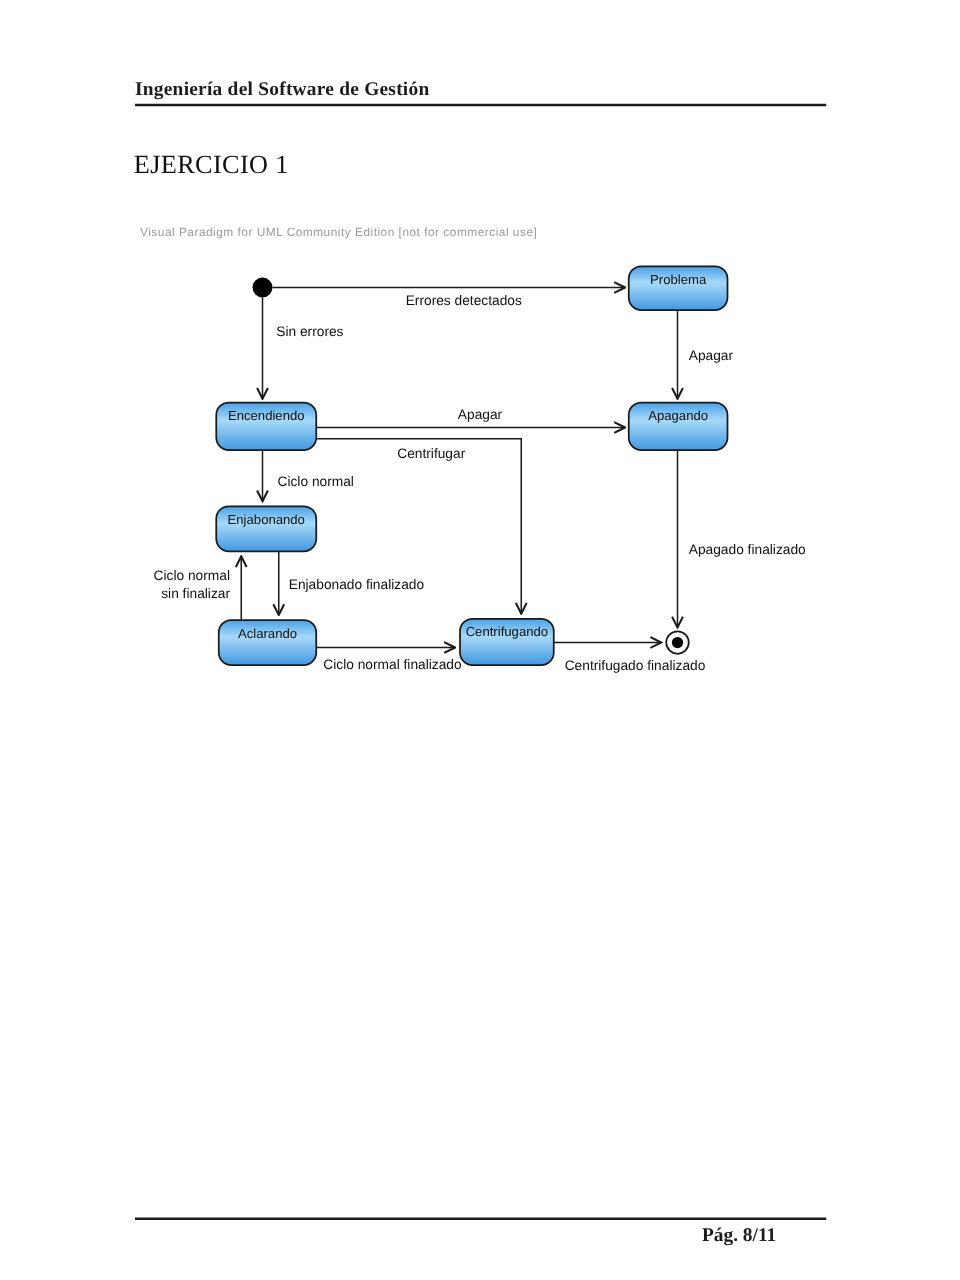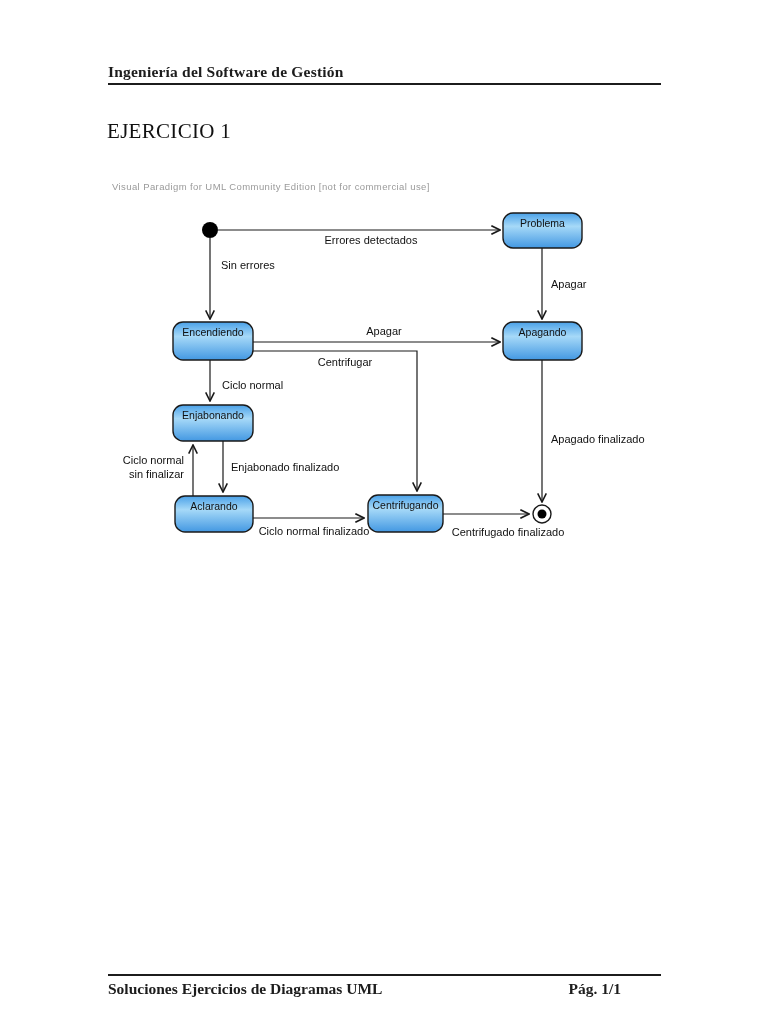--- a/index.html
+++ b/index.html
@@ -110,16 +110,15 @@
         <text x="405.5" y="489" text-anchor="middle" font-size="10.5">Centrifugando</text>
       </g>
       <circle cx="210" cy="210" r="8" fill="#000"></circle>
       <g>
         <circle cx="542" cy="494" r="9" fill="#fff" stroke="#1a1a1a" stroke-width="1.4"></circle>
         <circle cx="542" cy="494" r="4.5" fill="#000"></circle>
       </g>
     </svg>
 
   <div class="footer-rule"></div>
-  <div class="footer-left">Soluciones Ejercicios de Diagramas UML</div>
-  <div class="footer-right">Pág. 1/1</div>
+  <div class="footer-right">Pág. 8/11</div>
   <div class="bottom-bar"></div>
 </div>
 
 </body></html>

